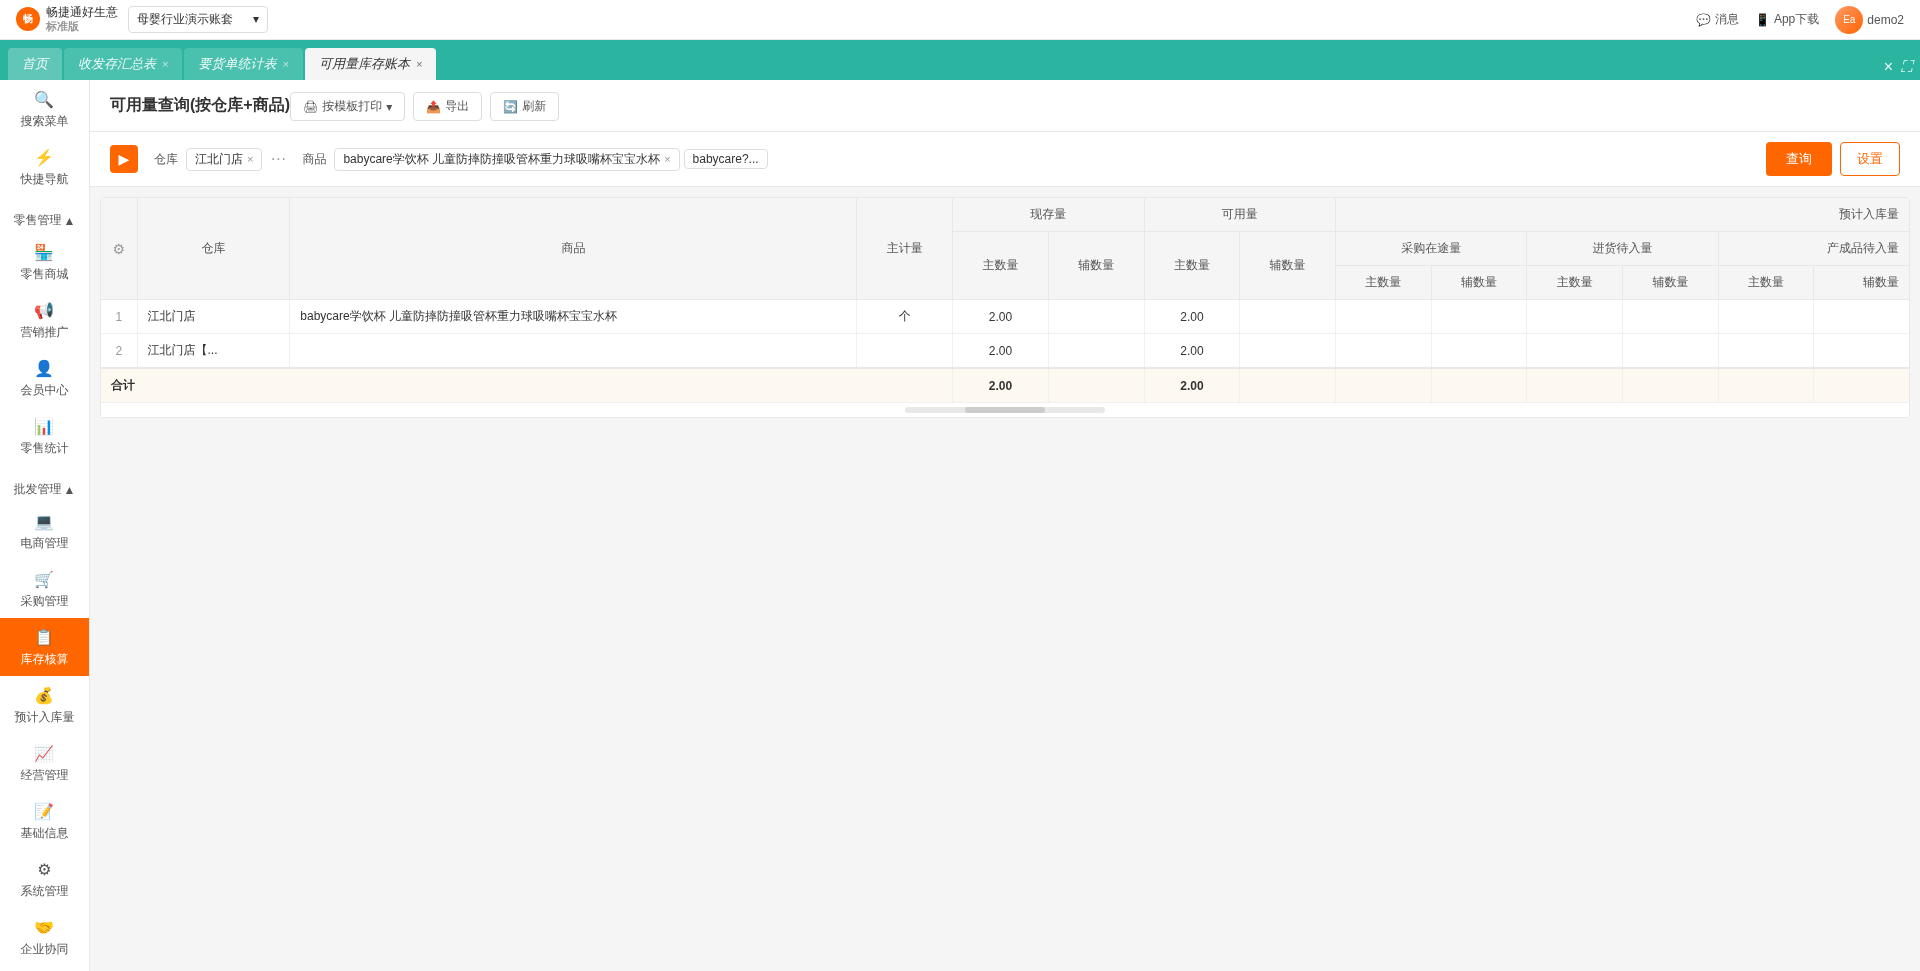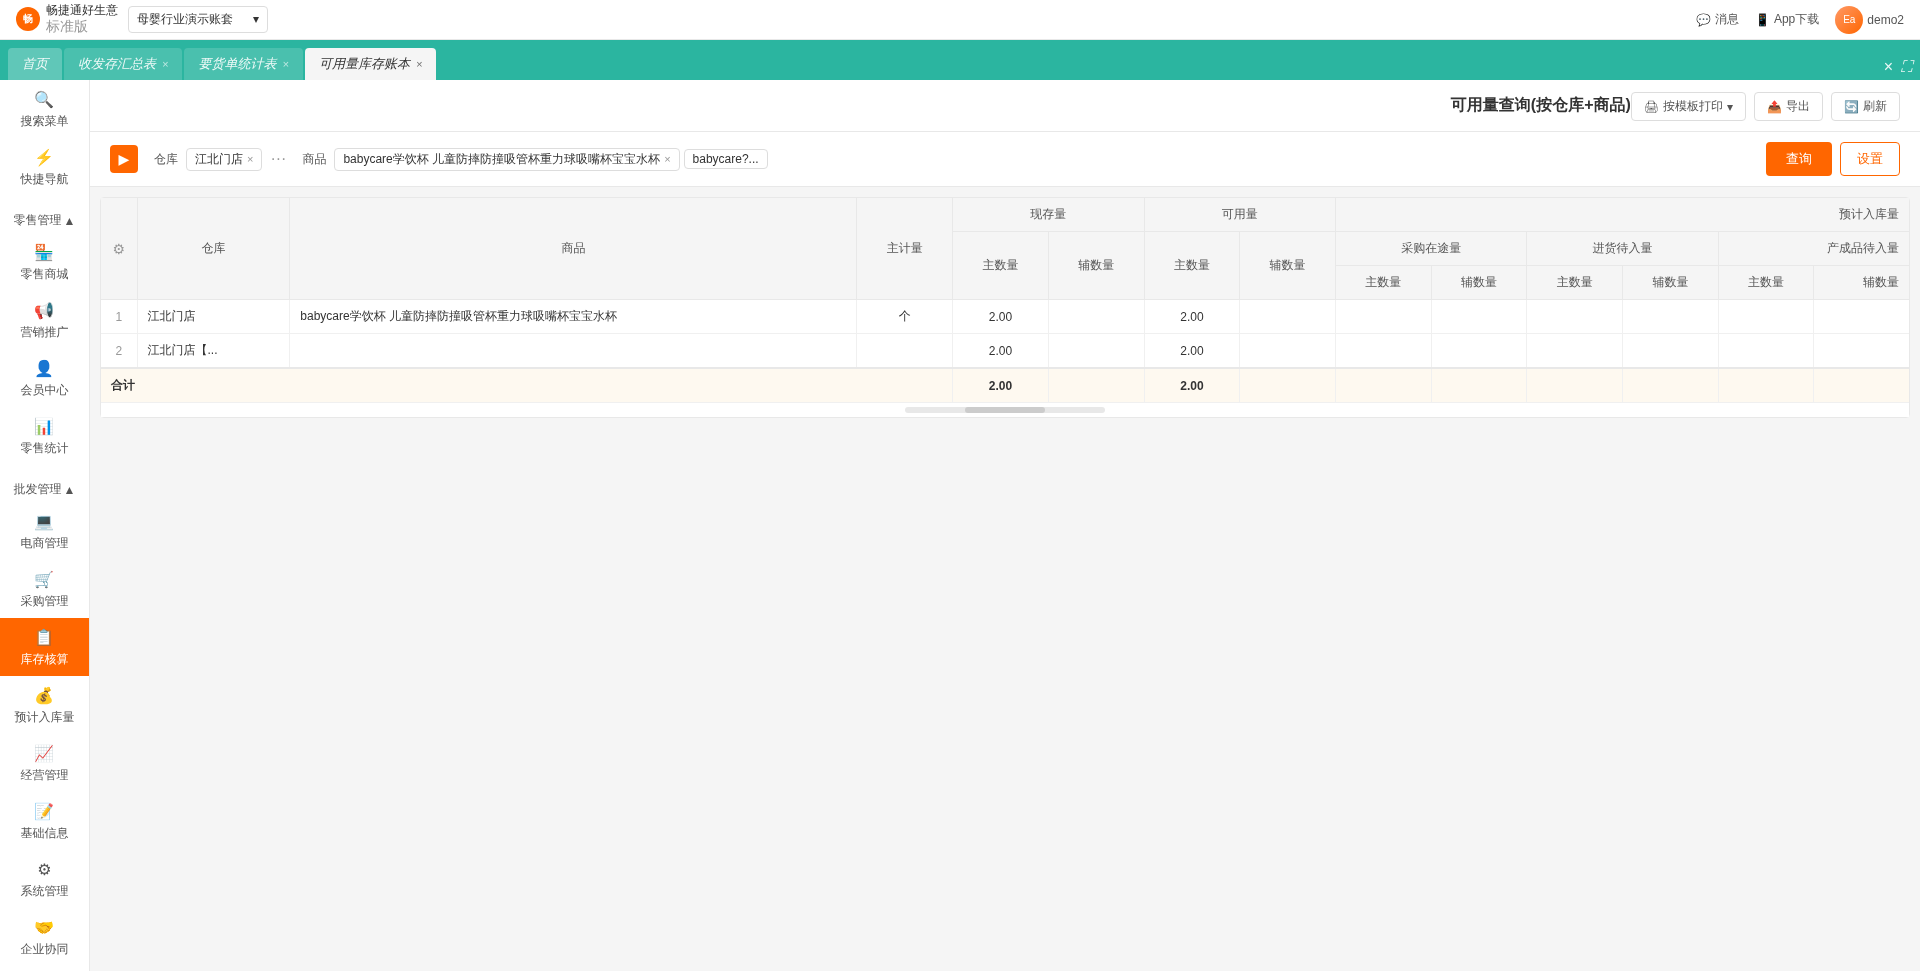--- a/index.html
+++ b/index.html
@@ -13,21 +13,21 @@
       display: flex;
       align-items: center;
       justify-content: space-between;
       padding: 0 16px;
       flex-shrink: 0;
     }
     .top-bar-left { display: flex; align-items: center; gap: 10px; }
     .brand-logo { display: flex; align-items: center; gap: 6px; }
     .brand-icon { width: 24px; height: 24px; background: #ff6600; border-radius: 50%; display: flex; align-items: center; justify-content: center; color: white; font-size: 10px; font-weight: bold; }
     .brand-text { font-size: 12px; color: #333; line-height: 1.2; }
-    .brand-sub { font-size: 14px; color: #999; }
+    .brand-sub { font-size: 11px; color: #999; font-weight: bold; }
     .industry-selector { display: flex; align-items: center; gap: 20px; border: 1px solid #ddd; border-radius: 4px; padding: 4px 8px; cursor: pointer; background: #fff; font-size: 12px; color: #333; }
     .top-bar-right { display: flex; align-items: center; gap: 16px; }
     .top-right-item { display: flex; align-items: center; gap: 4px; font-size: 12px; color: #555; cursor: pointer; }
     .avatar-img { width: 28px; height: 28px; border-radius: 50%; background: linear-gradient(135deg, #ff9966, #ff6600); display: flex; align-items: center; justify-content: center; color: white; font-size: 10px; }
 
     
     .tab-bar {
       height: 40px;
       background: #2bb5a0;
       display: flex;
@@ -297,21 +297,21 @@
     <div class="sidebar-item">
       
       
     </div>
 
   </div>
 
   <div class="content-area">
 
     <div class="page-header">
-      <div style="display:flex; align-items:center; justify-content:flex-end;">
+      <div style="display:flex; align-items:center; justify-content:flex-start;">
         <h1 class="page-title">可用量查询(按仓库+商品)</h1>
         <div class="page-actions">
           <button class="btn">
             <span>🖨</span>
             <span>按模板打印</span>
             <span>▾</span>
           </button>
           <button class="btn">
             <span>📤</span>
             <span>导出</span>

